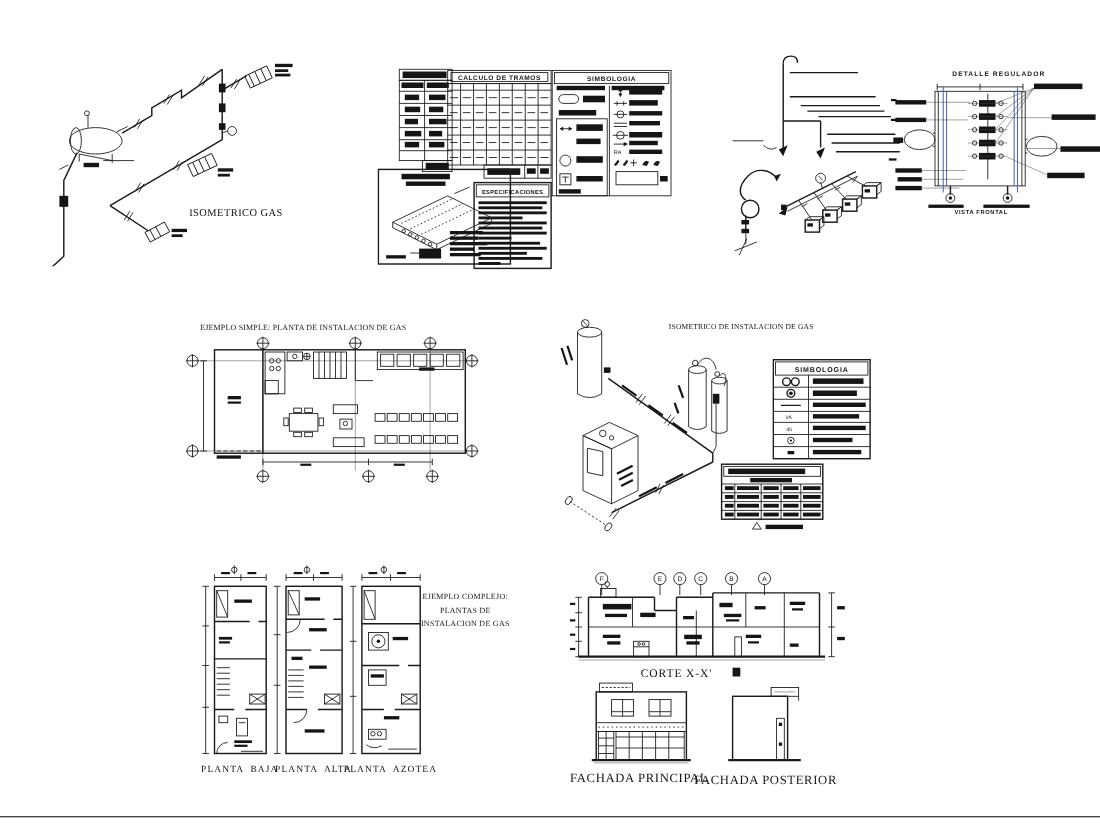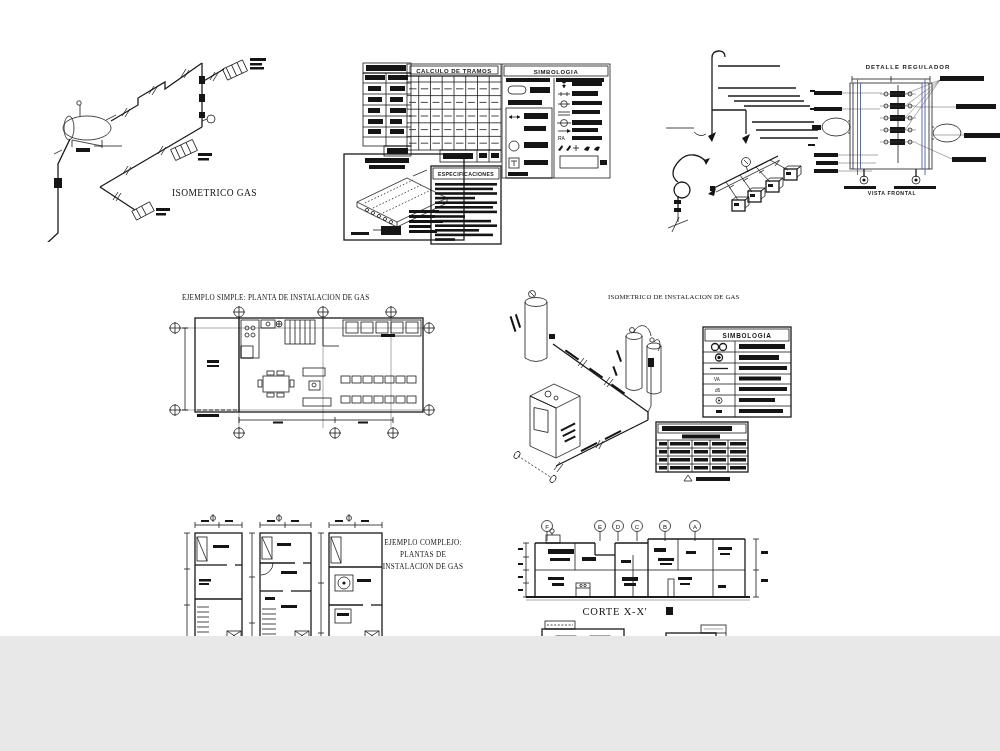--- a/index.html
+++ b/index.html
@@ -1,16 +1,16 @@
 <!DOCTYPE html>
 <html><head>
 <meta charset="utf-8">
 <style>
   html,body{margin:0;padding:0;background:#e8e8e8;}
-  .sheet{position:relative;width:1000px;height:636px;background:#ffffff;overflow:hidden;
+  .sheet{position:relative;width:1000px;height:751px;background:#ffffff;overflow:hidden;
          font-family:"Liberation Serif",serif;color:#14532d;}
   .abs{position:absolute;}
   
   svg line,svg path,svg polyline,svg polygon,svg circle,svg ellipse,svg rect{
       stroke:#1b1b1b;stroke-width:.8;fill:none;}
   svg .f{fill:#151515;stroke:none;}
   svg .w2{stroke-width:1.3;}
   svg .w3{stroke-width:2;}
   svg .thin{stroke-width:.45;stroke:#444;}
   svg .bl{stroke:#5b6db0;stroke-width:1;}

